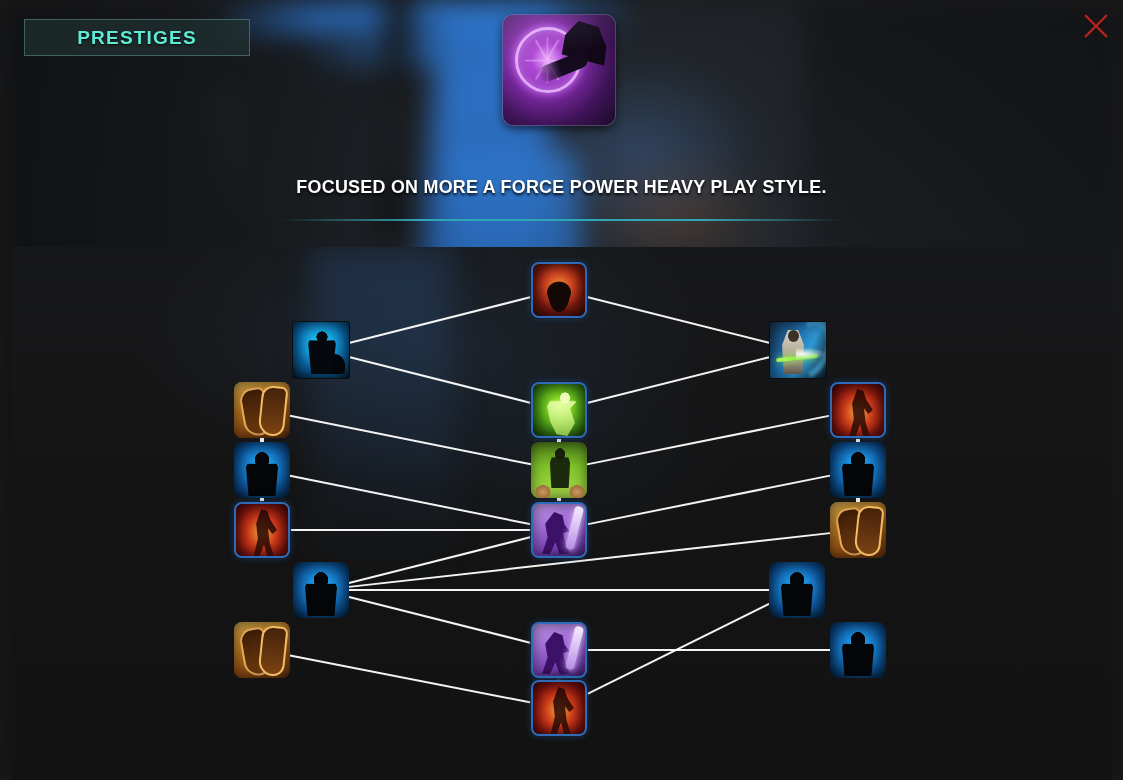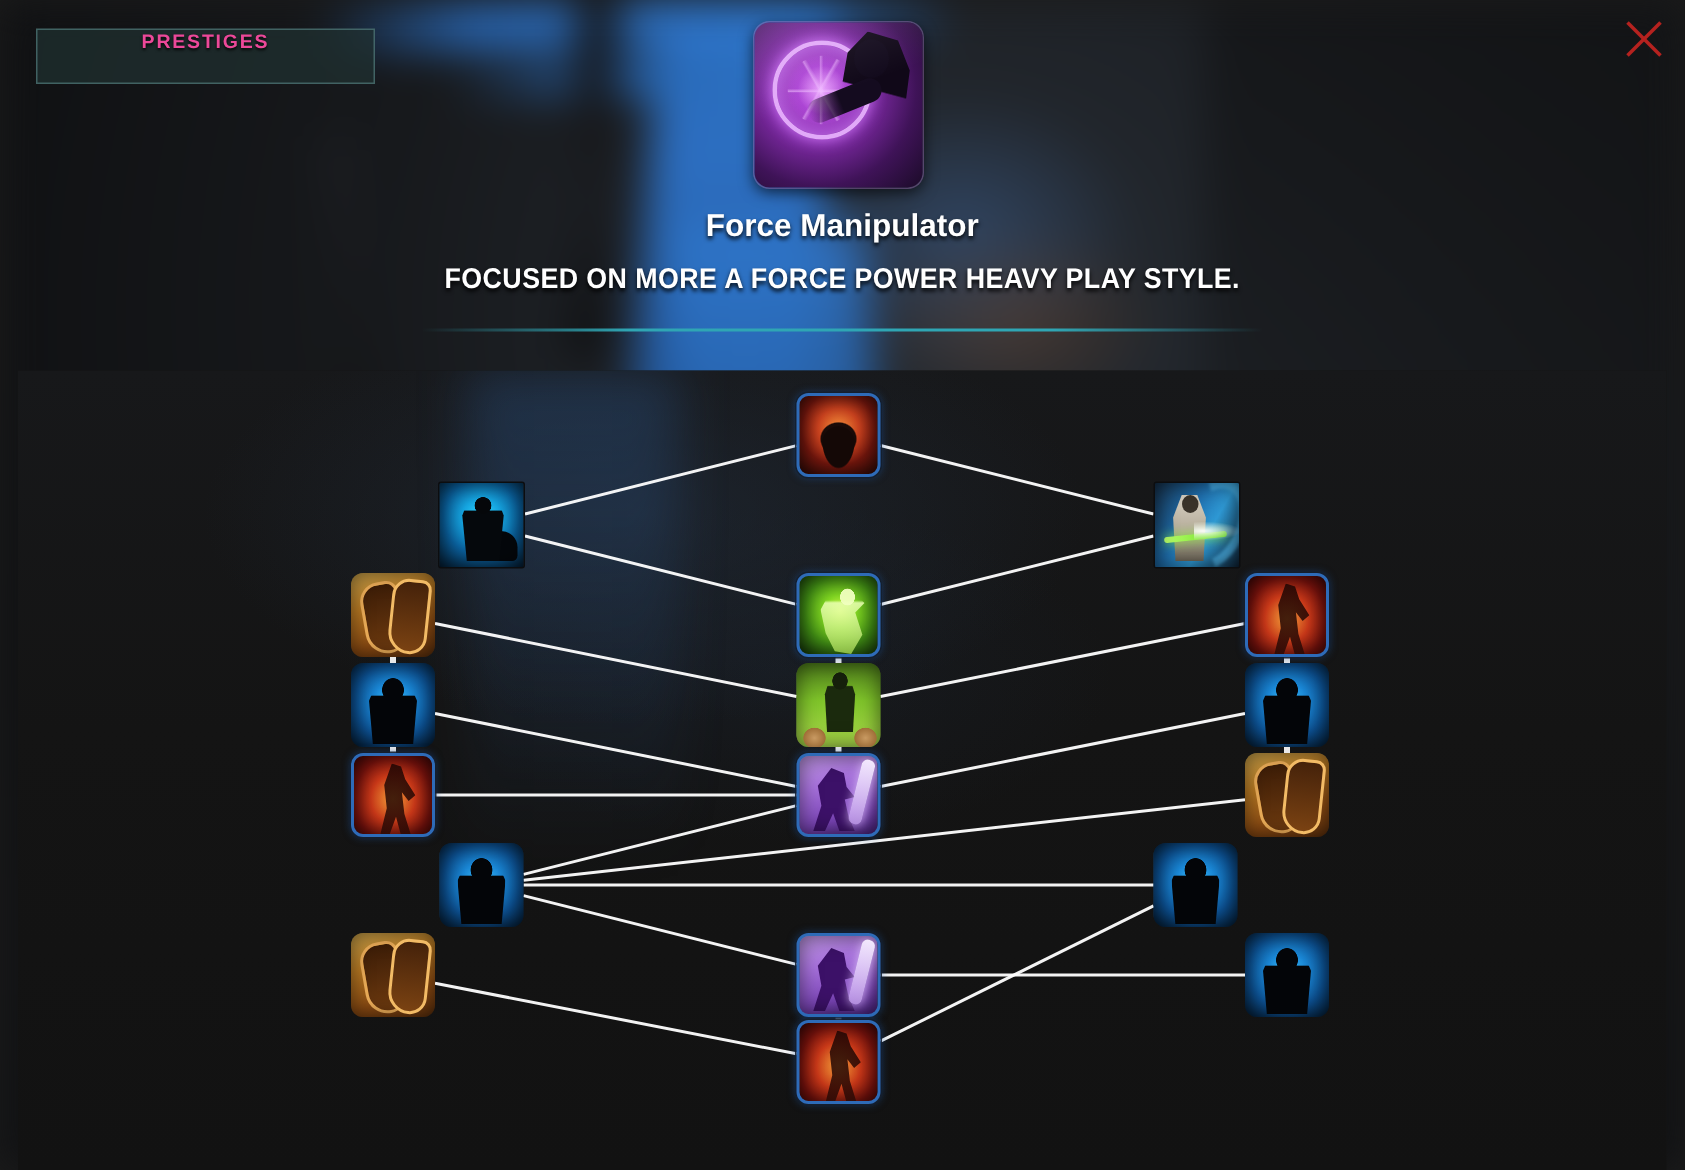--- a/index.html
+++ b/index.html
@@ -95,25 +95,25 @@
   }
 
   
   .header { position: absolute; left:0; top:0; width:1123px; height:247px; }
 
   .tab-list { position: absolute; left: 24px; top: 19px; width: 226px; }
   .tab {
     height: 37px;
     background: rgba(32,48,48,.72);
     border: 1px solid rgba(110,168,168,.45);
-    color: #ec4899;
-    font-size: 13px;
+    color: #5eead4;
+    font-size: 19px;
     font-weight: bold;
     letter-spacing: 1.2px;
-    display: flex; align-items: flex-start; justify-content: center;
+    display: flex; align-items: center; justify-content: center;
     text-shadow: 0 1px 2px rgba(0,0,0,.85);
     cursor: pointer;
     margin-bottom: 4px;
   }
   .tab.second { background: rgba(30,44,44,.72); }
 
   .close-btn {
     position: absolute; right: 12px; top: 11px;
     width: 30px; height: 30px;
     cursor: pointer;
@@ -414,21 +414,20 @@
 
     <div class="prestige-icon">
       <div class="ring"></div>
       <div class="ring-inner"></div>
       <div class="spokes"></div>
       <div class="figure"></div>
       <div class="arm"></div>
       <div class="sheen"></div>
     </div>
 
-    <div class="title">Force Manipulator</div>
     <div class="subtitle">FOCUSED ON MORE A FORCE POWER HEAVY PLAY STYLE.</div>
     <div class="divider"></div>
   </div>
 
   <div class="tree-panel">
     <div class="tree-panel-bg"></div>
     <svg class="links" id="links-svg">
         <line x1="338" y1="95.6890756302521" x2="519" y2="50.05882352941177"></line>
         <line x1="575" y1="50.029288702928866" x2="757" y2="95.71966527196653"></line>
         <line x1="338" y1="110.3109243697479" x2="519" y2="155.94117647058823"></line>

